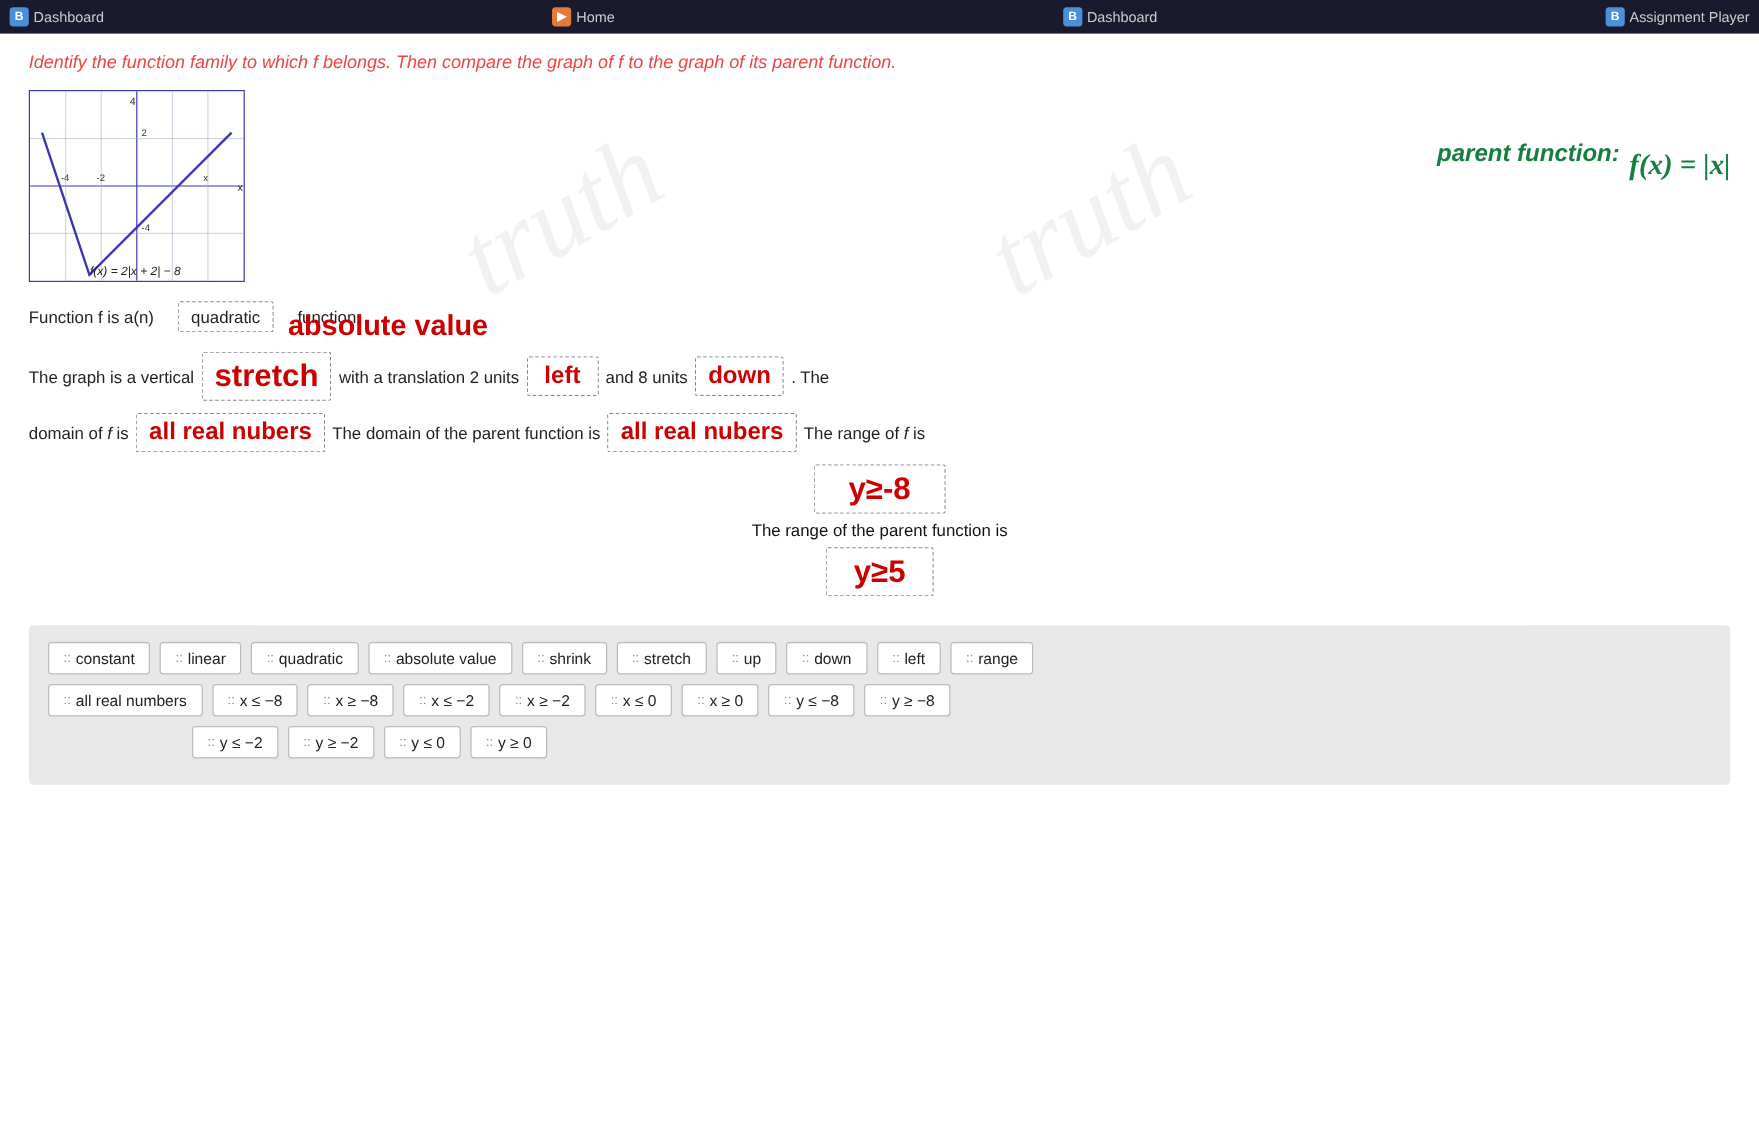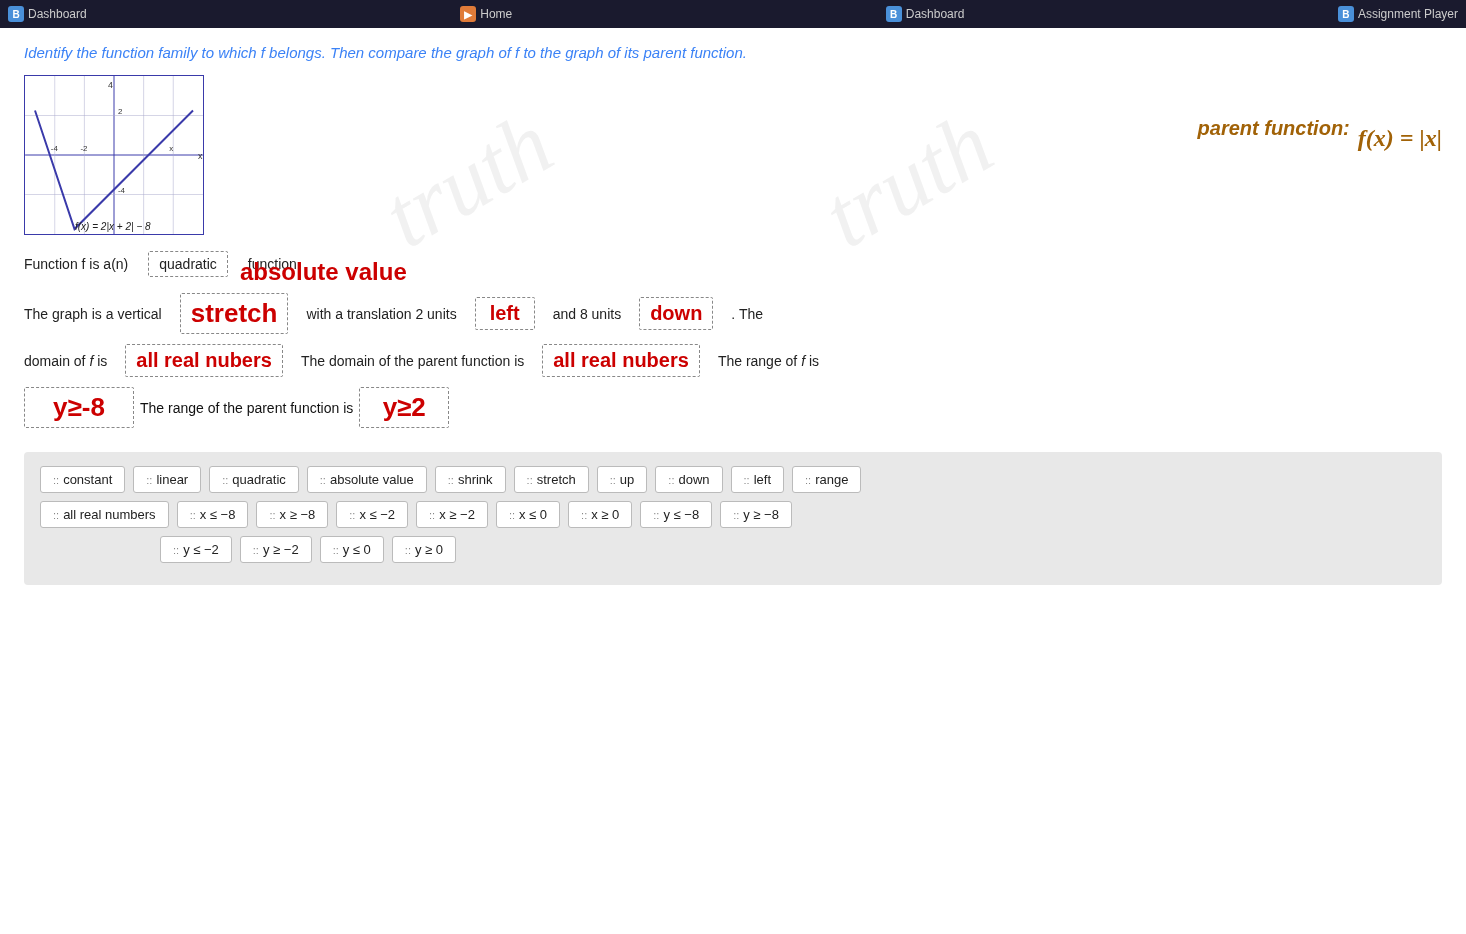--- a/index.html
+++ b/index.html
@@ -40,21 +40,21 @@
     .main-content {
       background: white;
       margin: 0;
       padding: 16px 24px 16px 24px;
       min-height: 906px;
       position: relative;
     }
 
     .question-text {
       font-size: 15px;
-      color: #3b82f6;
+      color: #ef4444;
       margin-bottom: 14px;
       font-style: italic;
     }
 
     .top-section {
       display: flex;
       align-items: flex-start;
       margin-bottom: 16px;
     }
 
@@ -116,21 +116,21 @@
       color: #cc0000;
       font-size: 22px;
       font-weight: bold;
       font-style: normal;
     }
 
     .section-row {
       display: flex;
       align-items: center;
       flex-wrap: wrap;
-      gap: 18px;
+      gap: 6px;
       margin-bottom: 10px;
       font-size: 14px;
       color: #222;
       position: relative;
       z-index: 1;
     }
 
     .dashed-box {
       border: 1.5px dashed #888;
       border-radius: 2px;
@@ -203,32 +203,33 @@
     }
 
     .range-row {
       display: flex;
       align-items: center;
       gap: 6px;
       margin-bottom: 10px;
       font-size: 14px;
       position: relative;
       z-index: 1;
+      flex-direction: column;
     }
 
     .parent-fn-display {
       display: flex;
       align-items: center;
       gap: 8px;
       margin-top: 10px;
       justify-content: flex-end;
     }
 
     .fn-label-red {
-      color: #a16207;
+      color: #15803d;
       font-size: 20px;
       font-style: italic;
       font-weight: 600;
     }
   </style>
 </head>
 <body>
 
 <div class="top-bar">
   <div class="top-bar-item">
@@ -343,21 +344,21 @@
     </div>
     <span>The range of <i>f</i> is</span>
   </div>
 
   <div class="range-row">
     <div class="dashed-box answer-red-large" style="min-width:110px;">
       <span>y≥-8</span>
     </div>
     <span>The range of the parent function is</span>
     <div class="dashed-box answer-red-large" style="min-width:90px;">
-      <span>y≥2</span>
+      <span>y≥5</span>
     </div>
   </div>
 
   <div class="bottom-bank">
     <div class="bank-row">
       <div class="bank-item">
         <span class="drag-dots">::</span>
         <span>constant</span>
       </div>
       <div class="bank-item">

